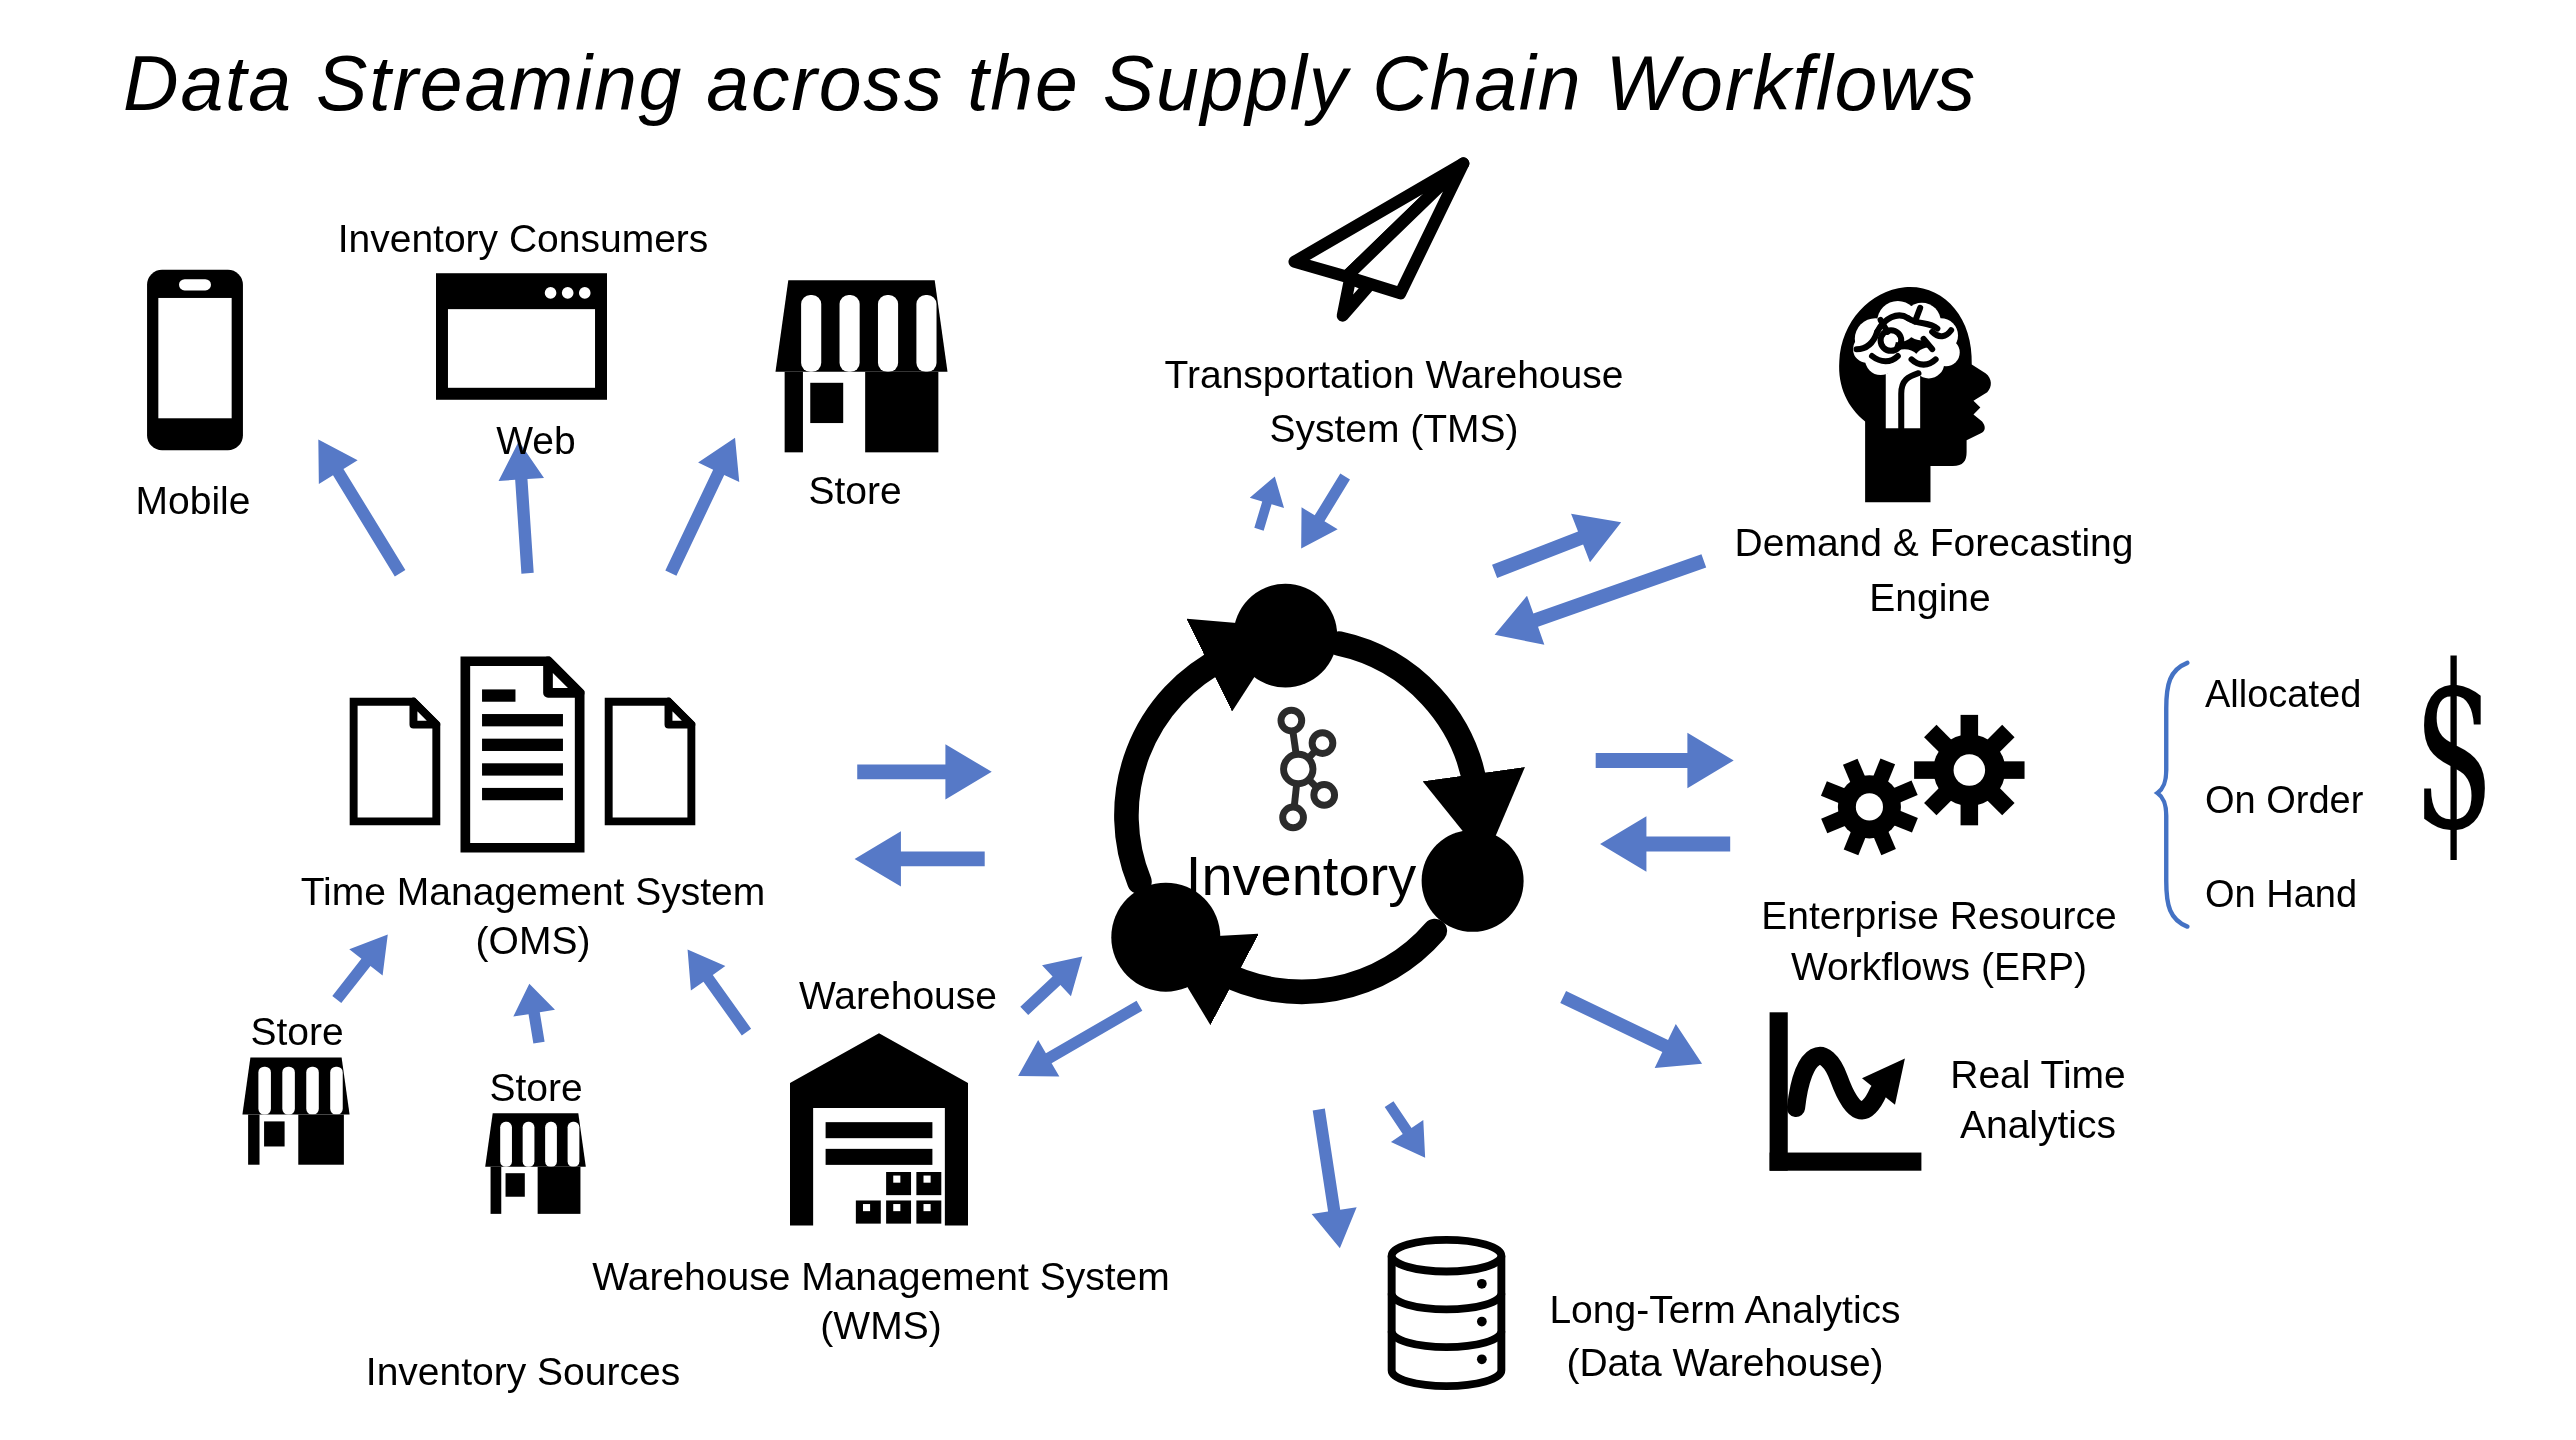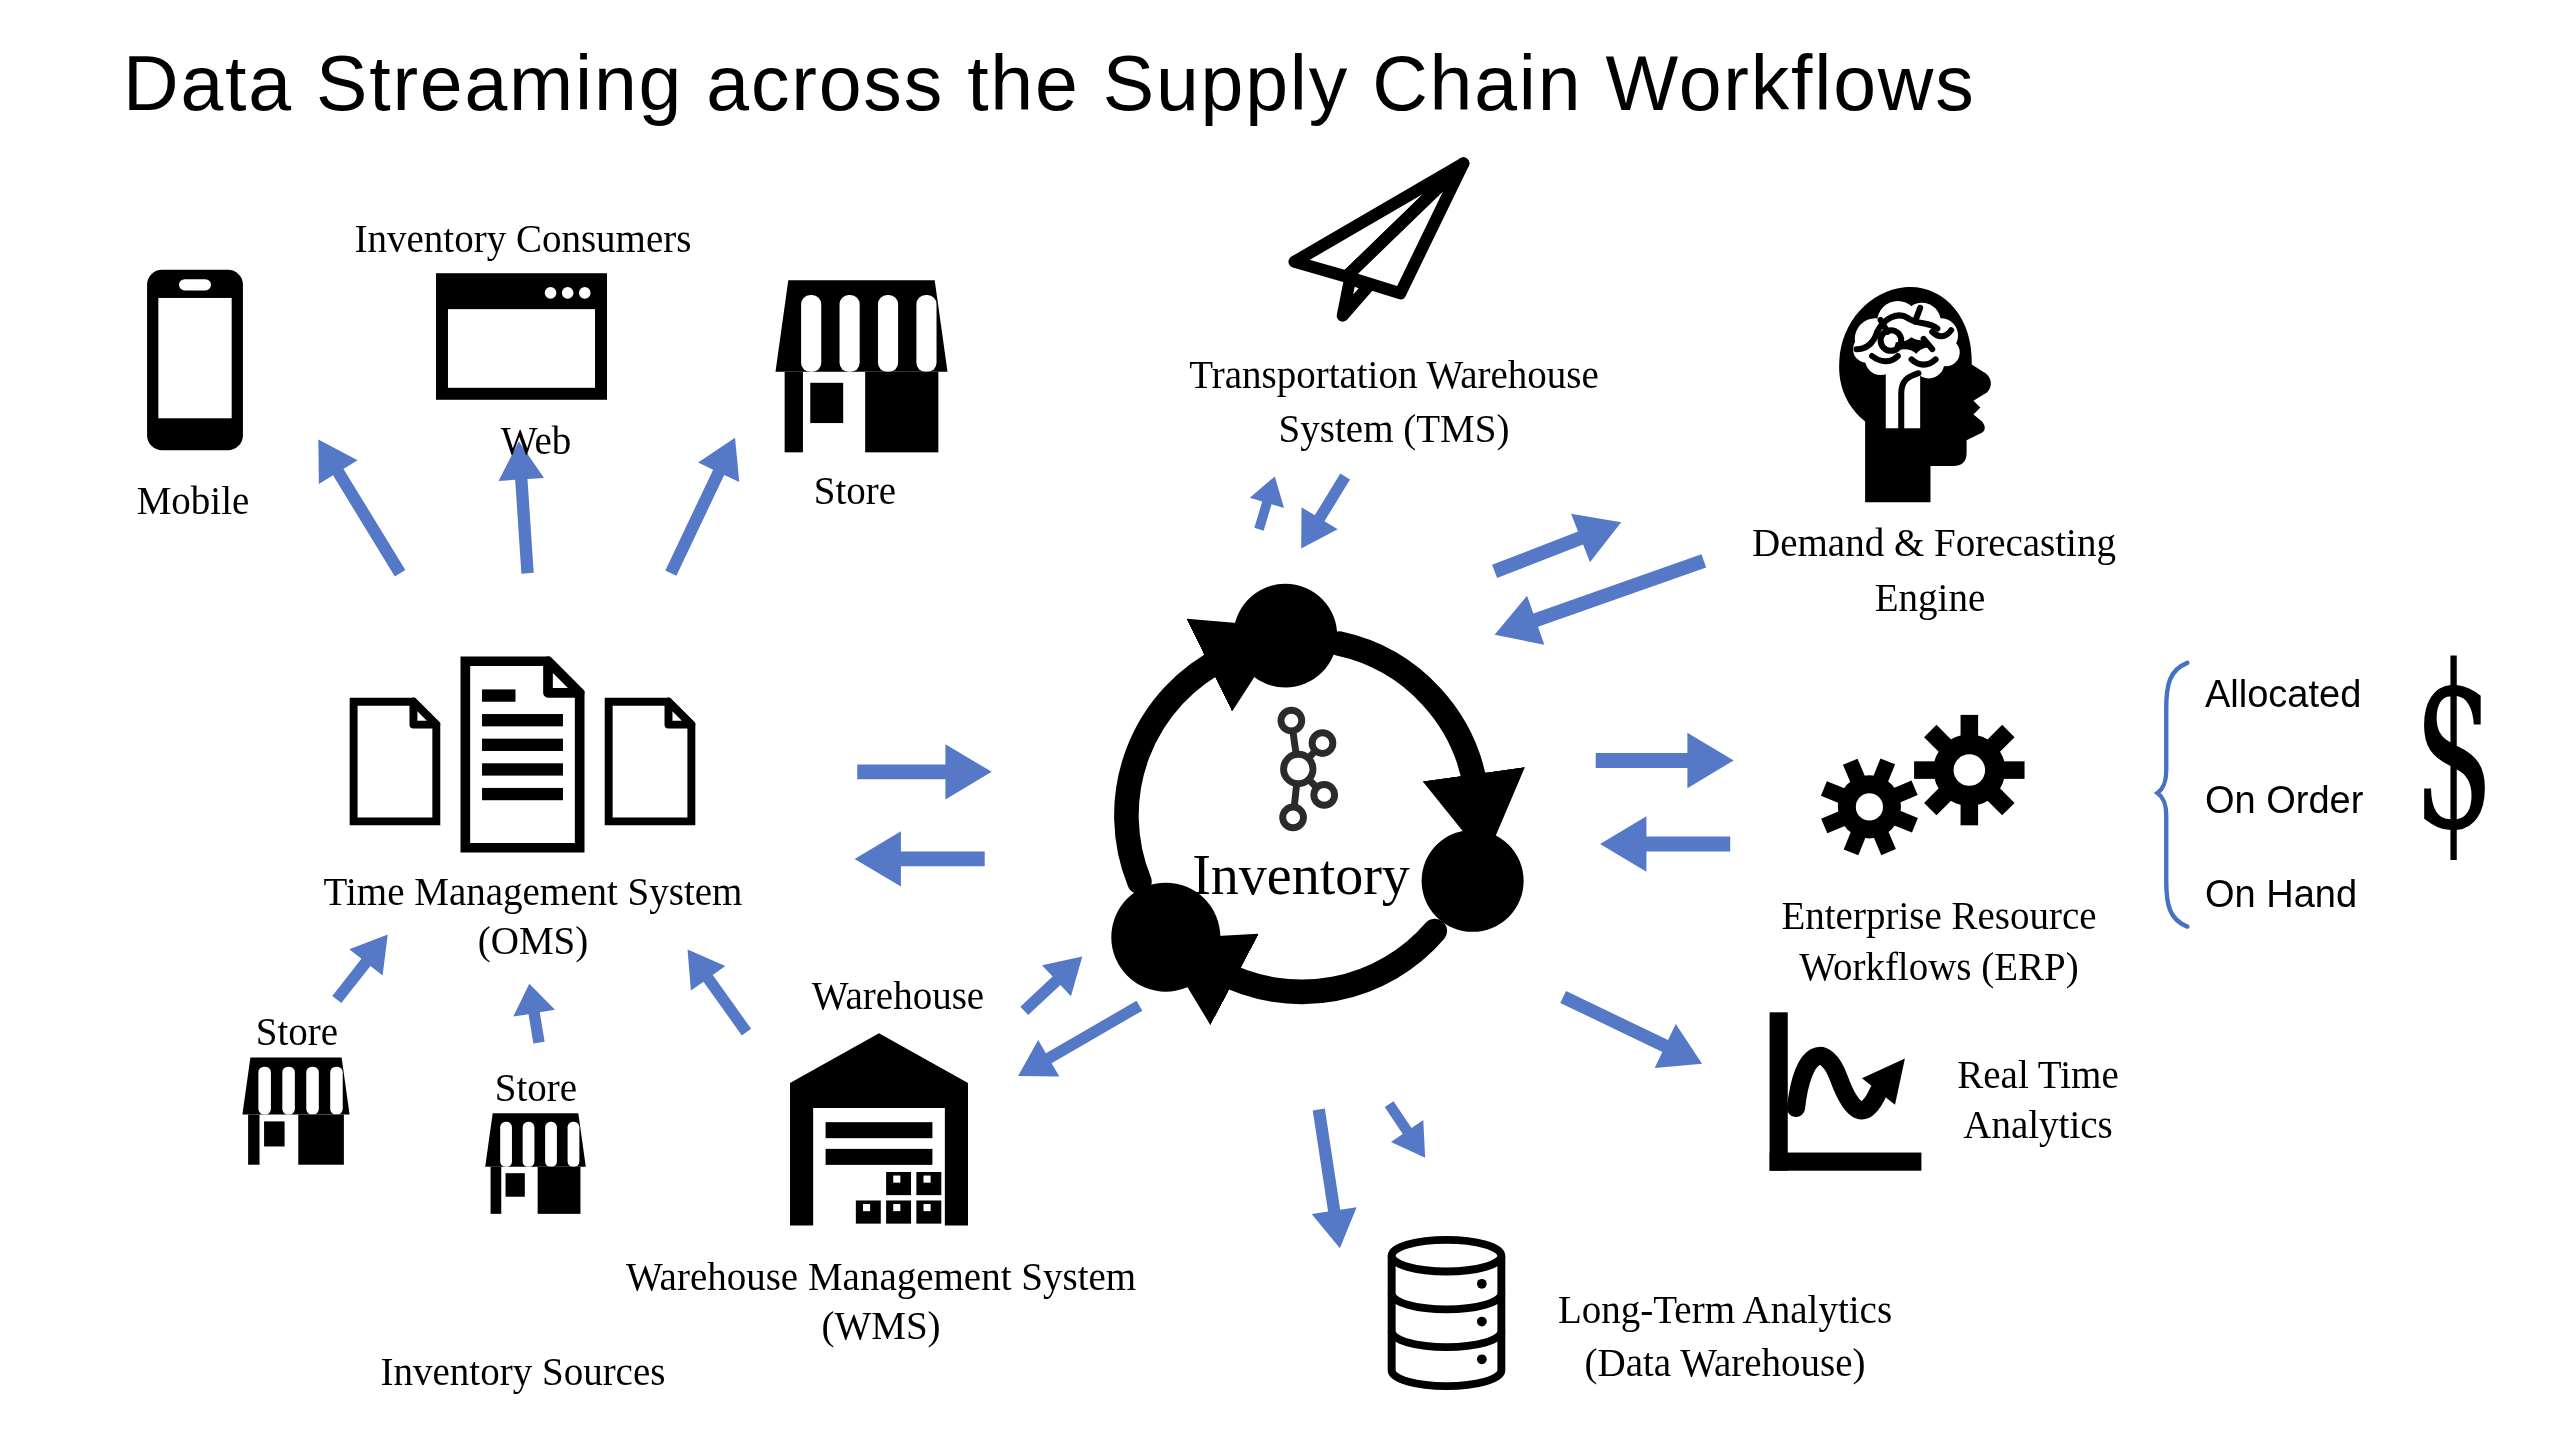--- a/index.html
+++ b/index.html
@@ -1,20 +1,20 @@
 <!DOCTYPE html>
 <html style="--bg: #FFFFFF; --ink: #000000; --arrow: #5679C7; --brace: #4472C4;font-size:14px"><head>
 <meta charset="utf-8">
 <style>
   html,body{margin:0;padding:0;background:#fff;}
   body{width:2576px;height:1440px;font-family:"Liberation Sans",sans-serif;}
   .canvas{position:relative;width:2576px;height:1440px;background:var(--bg,#fff);overflow:hidden;}
   .layer{position:absolute;left:0;top:0;}
-  .title{position:absolute;left:123px;top:39px;font-size:77px;letter-spacing:1.8px;color:var(--ink,#000);white-space:nowrap;font-weight:400;}
-  .lbl{position:absolute;font-size:39px;line-height:1.2;color:var(--ink,#000);transform:translateX(-50%);white-space:nowrap;text-align:center;font-family:Liberation Serif, serif;}
+  .title{position:absolute;left:123px;top:39px;font-size:77px;letter-spacing:1.8px;color:var(--ink,#000);white-space:nowrap;font-weight:400;font-style:italic;}
+  .lbl{position:absolute;font-size:39px;line-height:1.2;color:var(--ink,#000);transform:translateX(-50%);white-space:nowrap;text-align:center;}
   .lbl.big{font-size:56px;}
   .status{position:absolute;font-size:38px;font-weight:400;color:var(--ink,#000);white-space:nowrap;}
   .dollar{position:absolute;left:2413px;top:638px;font-family:"DejaVu Serif",serif;font-size:224px;line-height:1;color:var(--ink,#000);transform:scaleX(.58);transform-origin:left top;}
   svg{position:absolute;overflow:visible;}
   .ic *{vector-effect:none;}
 </style>
 </head>
 <body>
 
 <div class="canvas">

